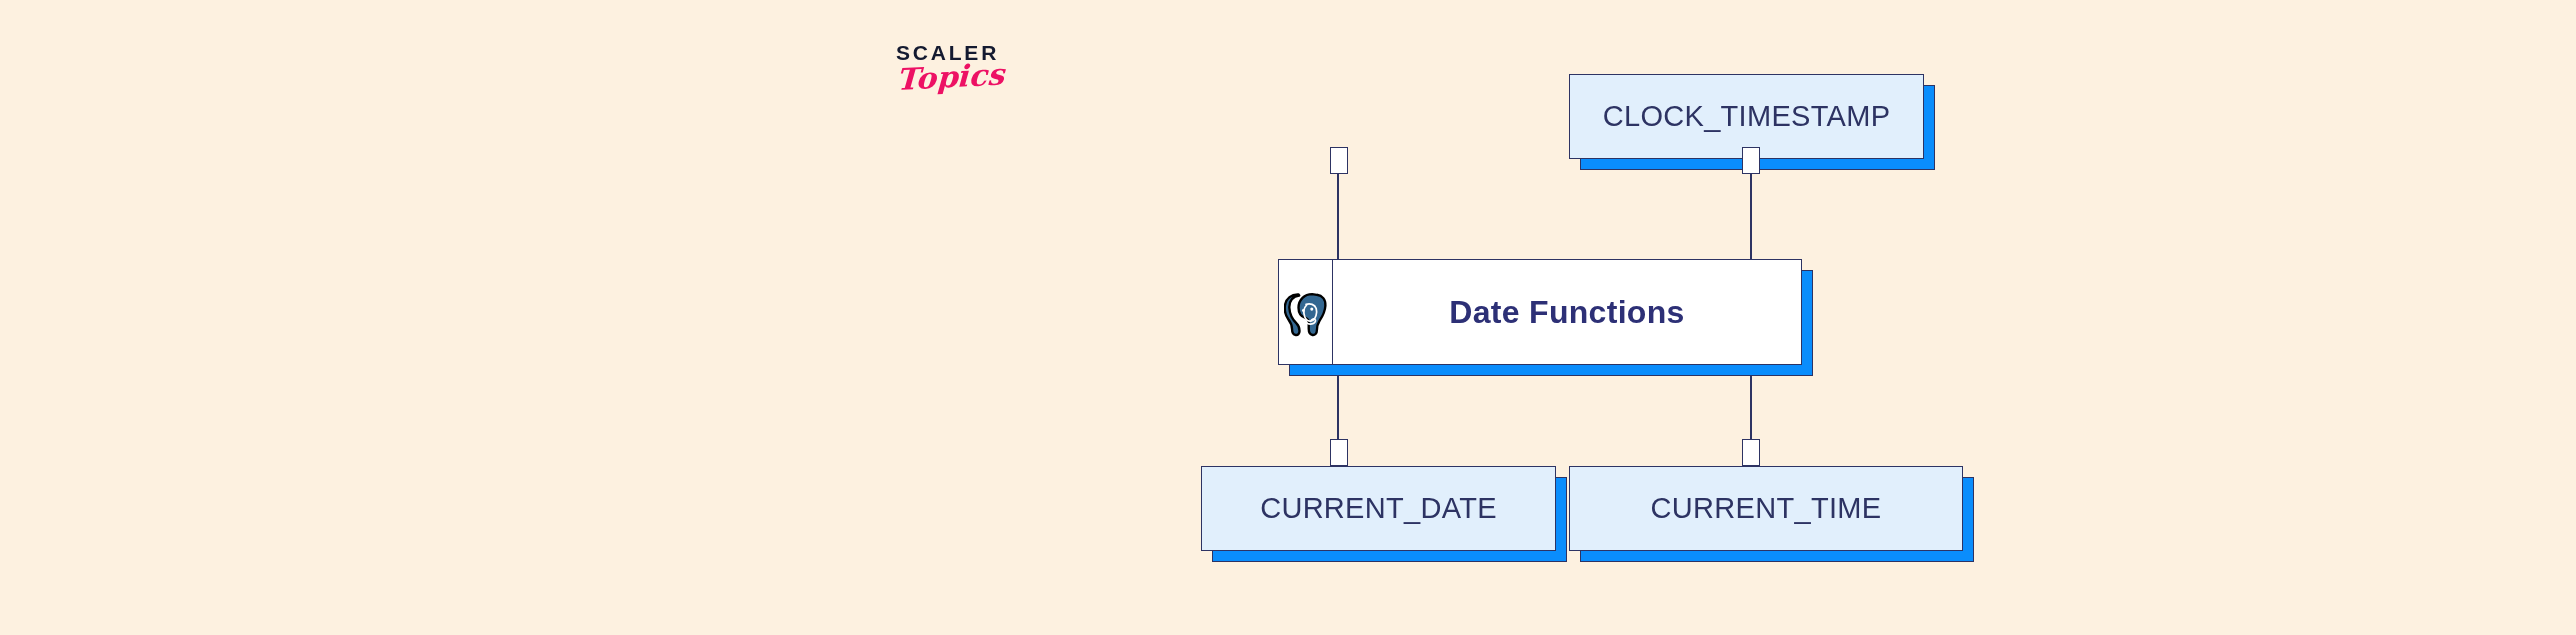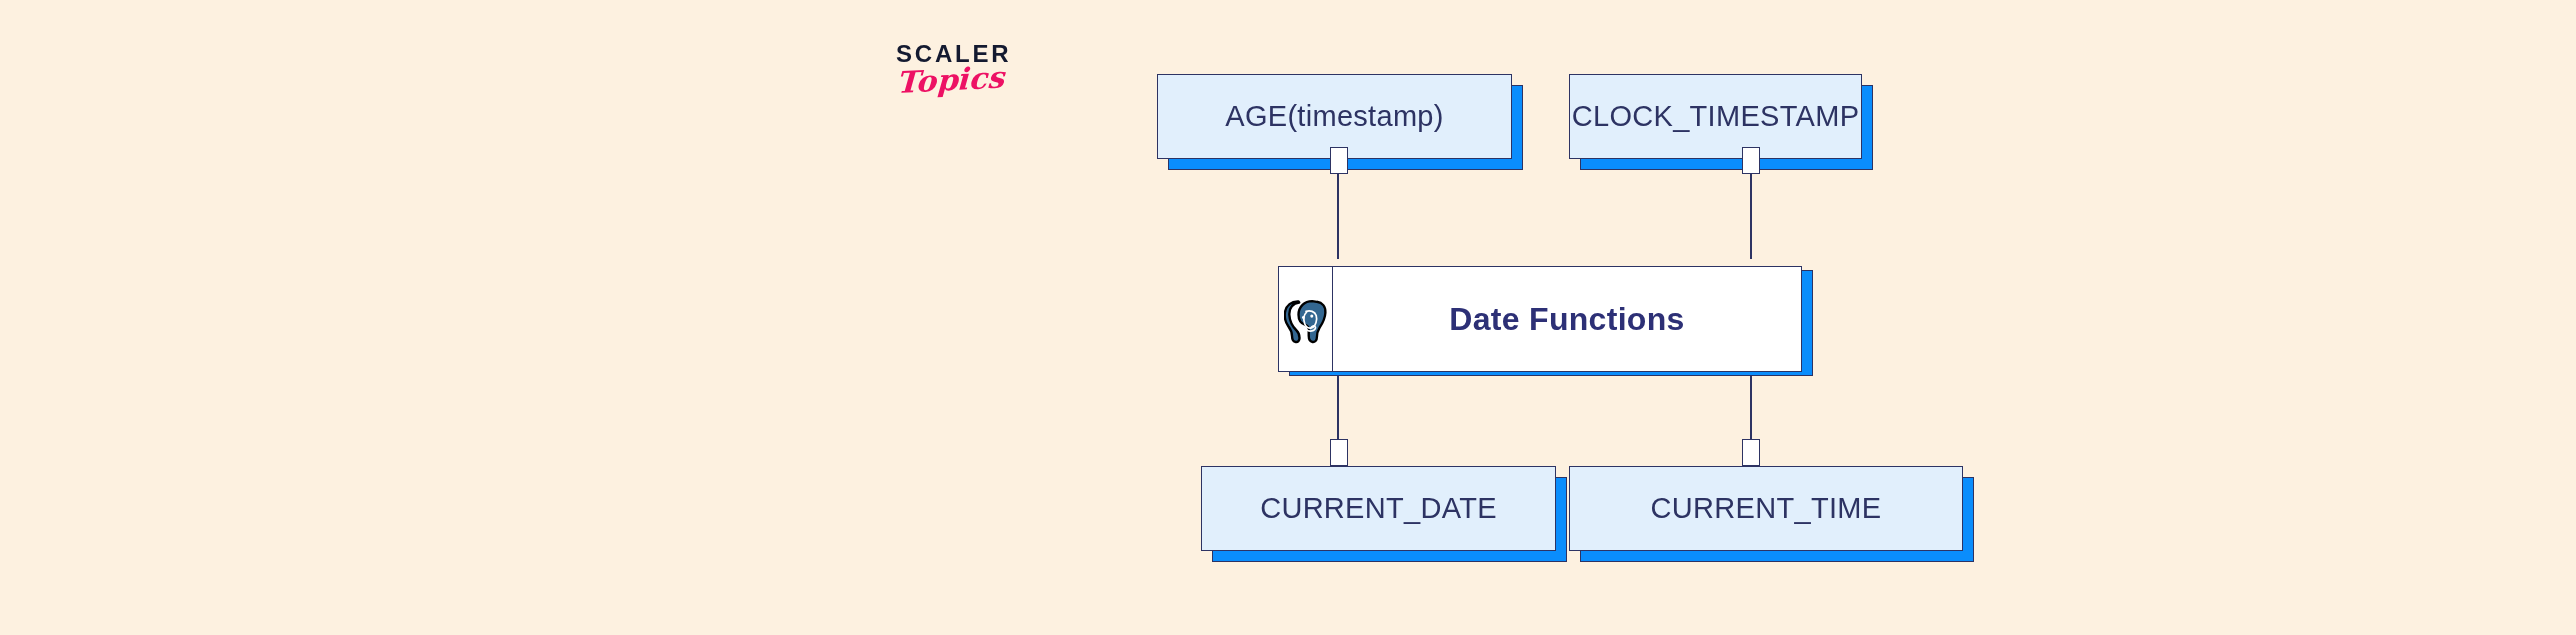--- a/index.html
+++ b/index.html
@@ -25,21 +25,21 @@
   #brand-logo {
     position: absolute;
     left: 896px;
     top: 42px;
     width: 165px;
     height: 82px;
   }
   #brand-wordmark {
     font-family: "Liberation Sans", sans-serif;
     font-weight: 700;
-    font-size: 24px;
+    font-size: 21px;
     letter-spacing: 2.8px;
     color: #141a30;
     line-height: 1;
     white-space: nowrap;
   }
   #brand-script {
     font-family: "DejaVu Serif", serif;
     font-style: italic;
     font-weight: 700;
     font-size: 30px;
@@ -84,21 +84,21 @@
     font-family: "Liberation Sans", sans-serif;
     font-size: 29px;
     font-weight: 400;
     color: #2d3363;
     letter-spacing: 0.3px;
     white-space: nowrap;
   }
 
   
   #node-age        { left: 1157px; top: 74px;  width: 355px;  height: 85px; }
-  #node-clock      { left: 1569px; top: 74px;  width: 293px;  height: 85px; }
+  #node-clock      { left: 1569px; top: 74px;  width: 355px;  height: 85px; }
   #node-curdate    { left: 1157px; top: 466px;  width: 355px;  height: 85px; margin-left: 44px; }
   #node-curtime    { left: 1569px; top: 466px;  width: 394px;  height: 85px; }
 
   
   #node-center {
     position: absolute;
     left: 1278px;
     top: 259px;
     width: 524px;
     height: 106px;
@@ -116,21 +116,20 @@
   #center-face {
     position: absolute;
     left: 0; top: 0;
     width: 100%;
     height: 100%;
     background: #ffffff;
     border: 1.5px solid #2d3363;
     box-sizing: border-box;
     display: flex;
     align-items: stretch;
-    margin-top: 7px;
   }
   #center-logo-cell {
     width: 54px;
     flex: 0 0 54px;
     border-right: 1.5px solid #2d3363;
     display: flex;
     align-items: center;
     justify-content: center;
     box-sizing: border-box;
   }
@@ -182,26 +181,20 @@
 </head>
 <body>
 
 <div id="canvas">
 
   <div id="brand-logo">
     <div id="brand-wordmark">SCALER</div>
     <div id="brand-script">Topics</div>
   </div>
 
-  <div class="node" id="node-age">
-    <div class="node-shadow"></div>
-    <div class="node-face">
-      <span class="node-label">AGE(timestamp)</span>
-    </div>
-  </div>
 
   <div class="node" id="node-clock">
     <div class="node-shadow"></div>
     <div class="node-face">
       <span class="node-label">CLOCK_TIMESTAMP</span>
     </div>
   </div>
 
   <div class="node" id="node-curdate">
     <div class="node-shadow"></div>

